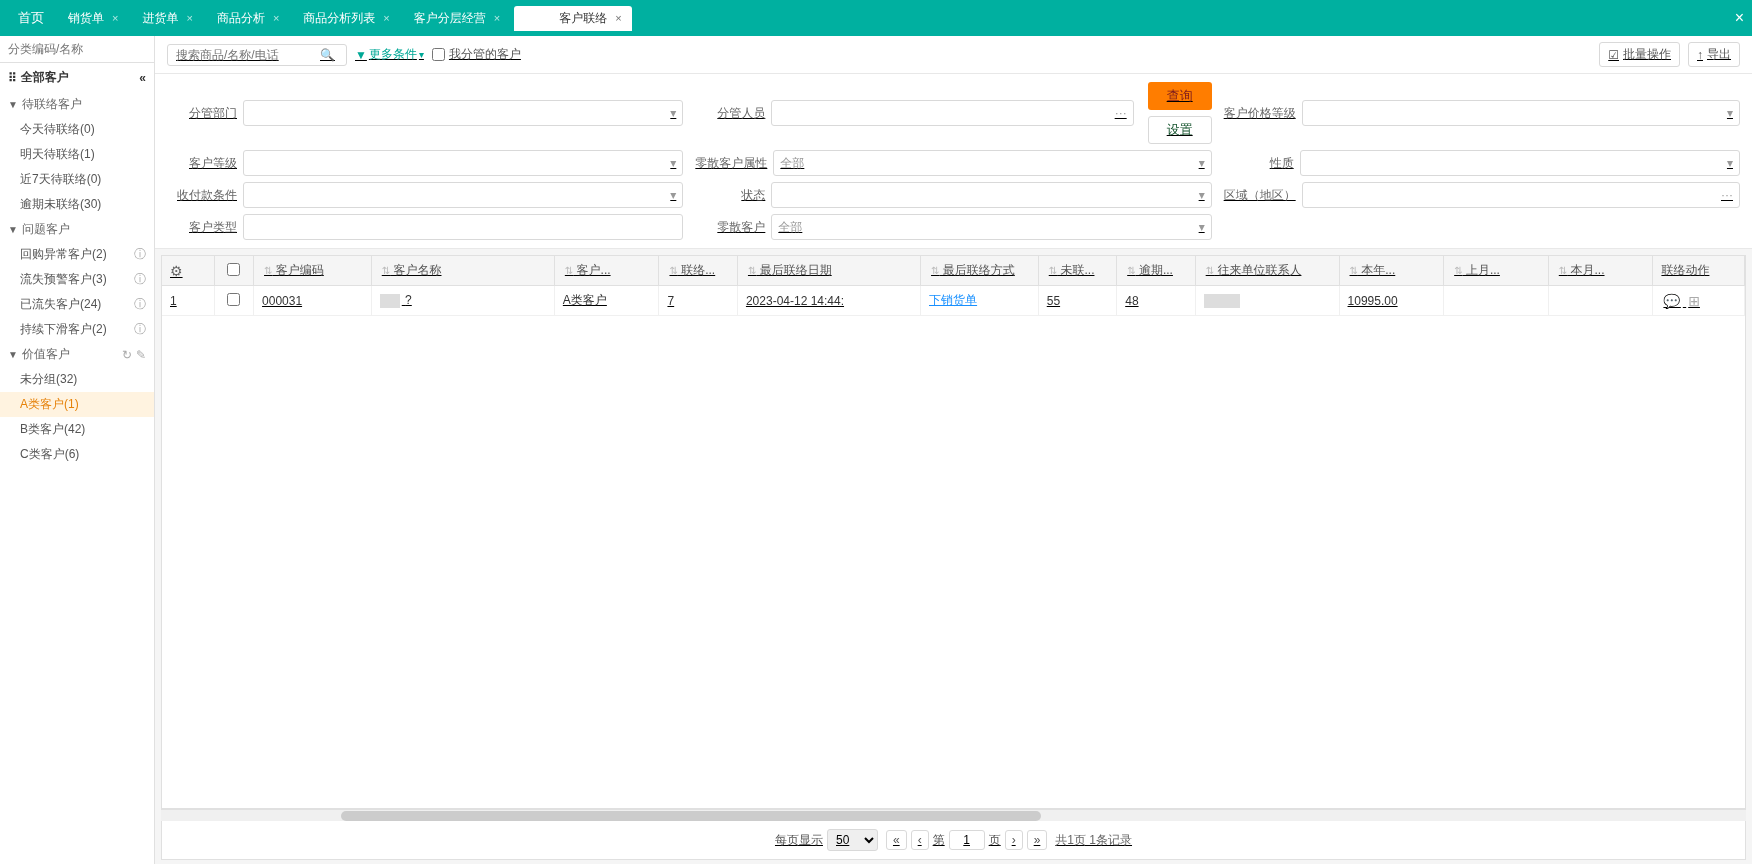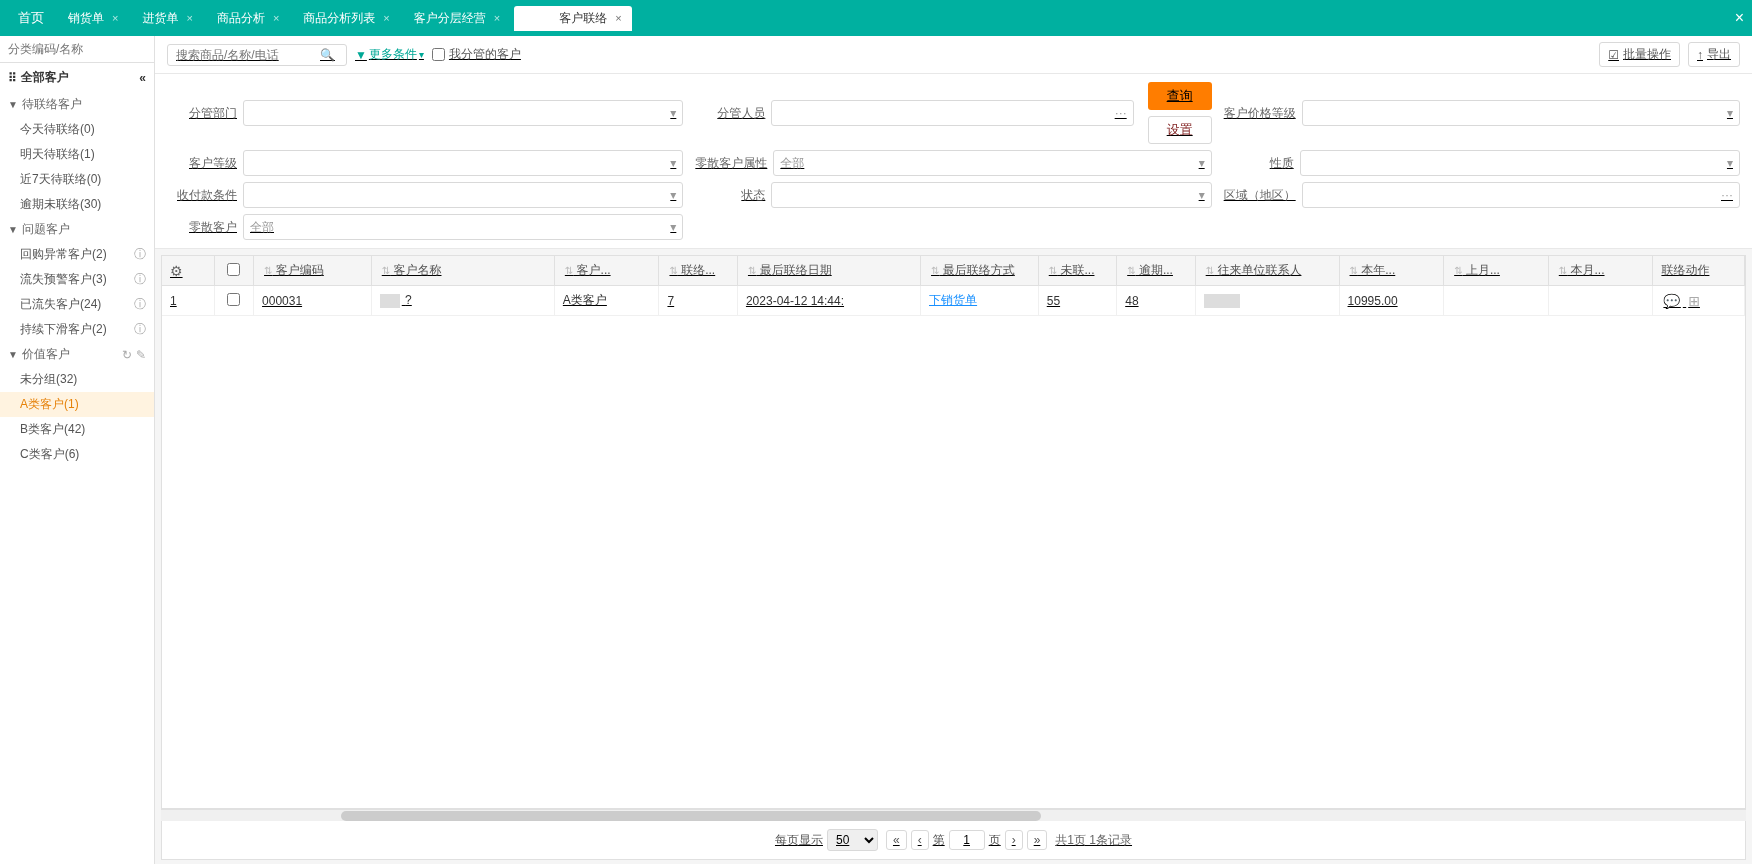--- a/index.html
+++ b/index.html
@@ -223,30 +223,30 @@
 
     
     .action-buttons {
       display: flex;
       flex-direction: column;
       gap: 6px;
       justify-content: center;
     }
     .btn-query {
       background: #ff7d00;
-      color: #000000;
+      color: #7f1d1d;
       border: none;
       border-radius: 3px;
       padding: 5px 18px;
       cursor: pointer;
       font-size: 13px;
     }
     .btn-settings {
       background: #fff;
-      color: #7f1d1d;
+      color: #14532d;
       border: 1px solid #d9d9d9;
       border-radius: 3px;
       padding: 4px 18px;
       cursor: pointer;
       font-size: 13px;
     }
 
     
     .table-area {
       flex: 1;
@@ -558,20 +558,24 @@
           <span>▾</span>
         </div>
       </div>
 
       <div class="filter-row">
         <span class="filter-label">区域（地区）</span>
         <div class="filter-select">
           <span></span>
           <span>···</span>
         </div>
+      </div>
+      <div class="filter-row">
+        <span class="filter-label">客户类型</span>
+        <input class="filter-input" type="text" style="">
       </div>
       <div class="filter-row">
         <span class="filter-label">零散客户</span>
         <div class="filter-select">
           <span>全部</span>
           <span>▾</span>
         </div>
       </div>
     </div>
 

